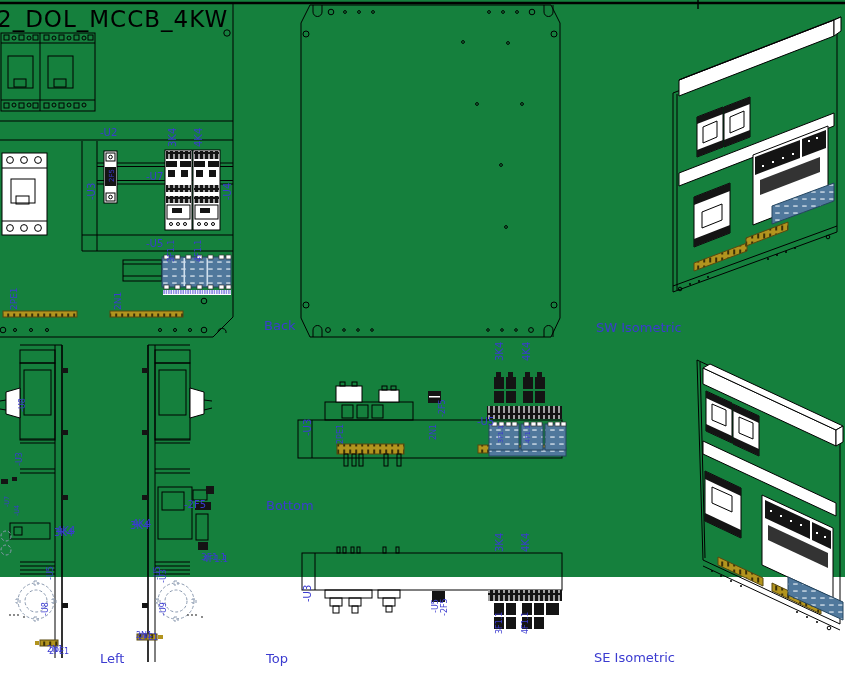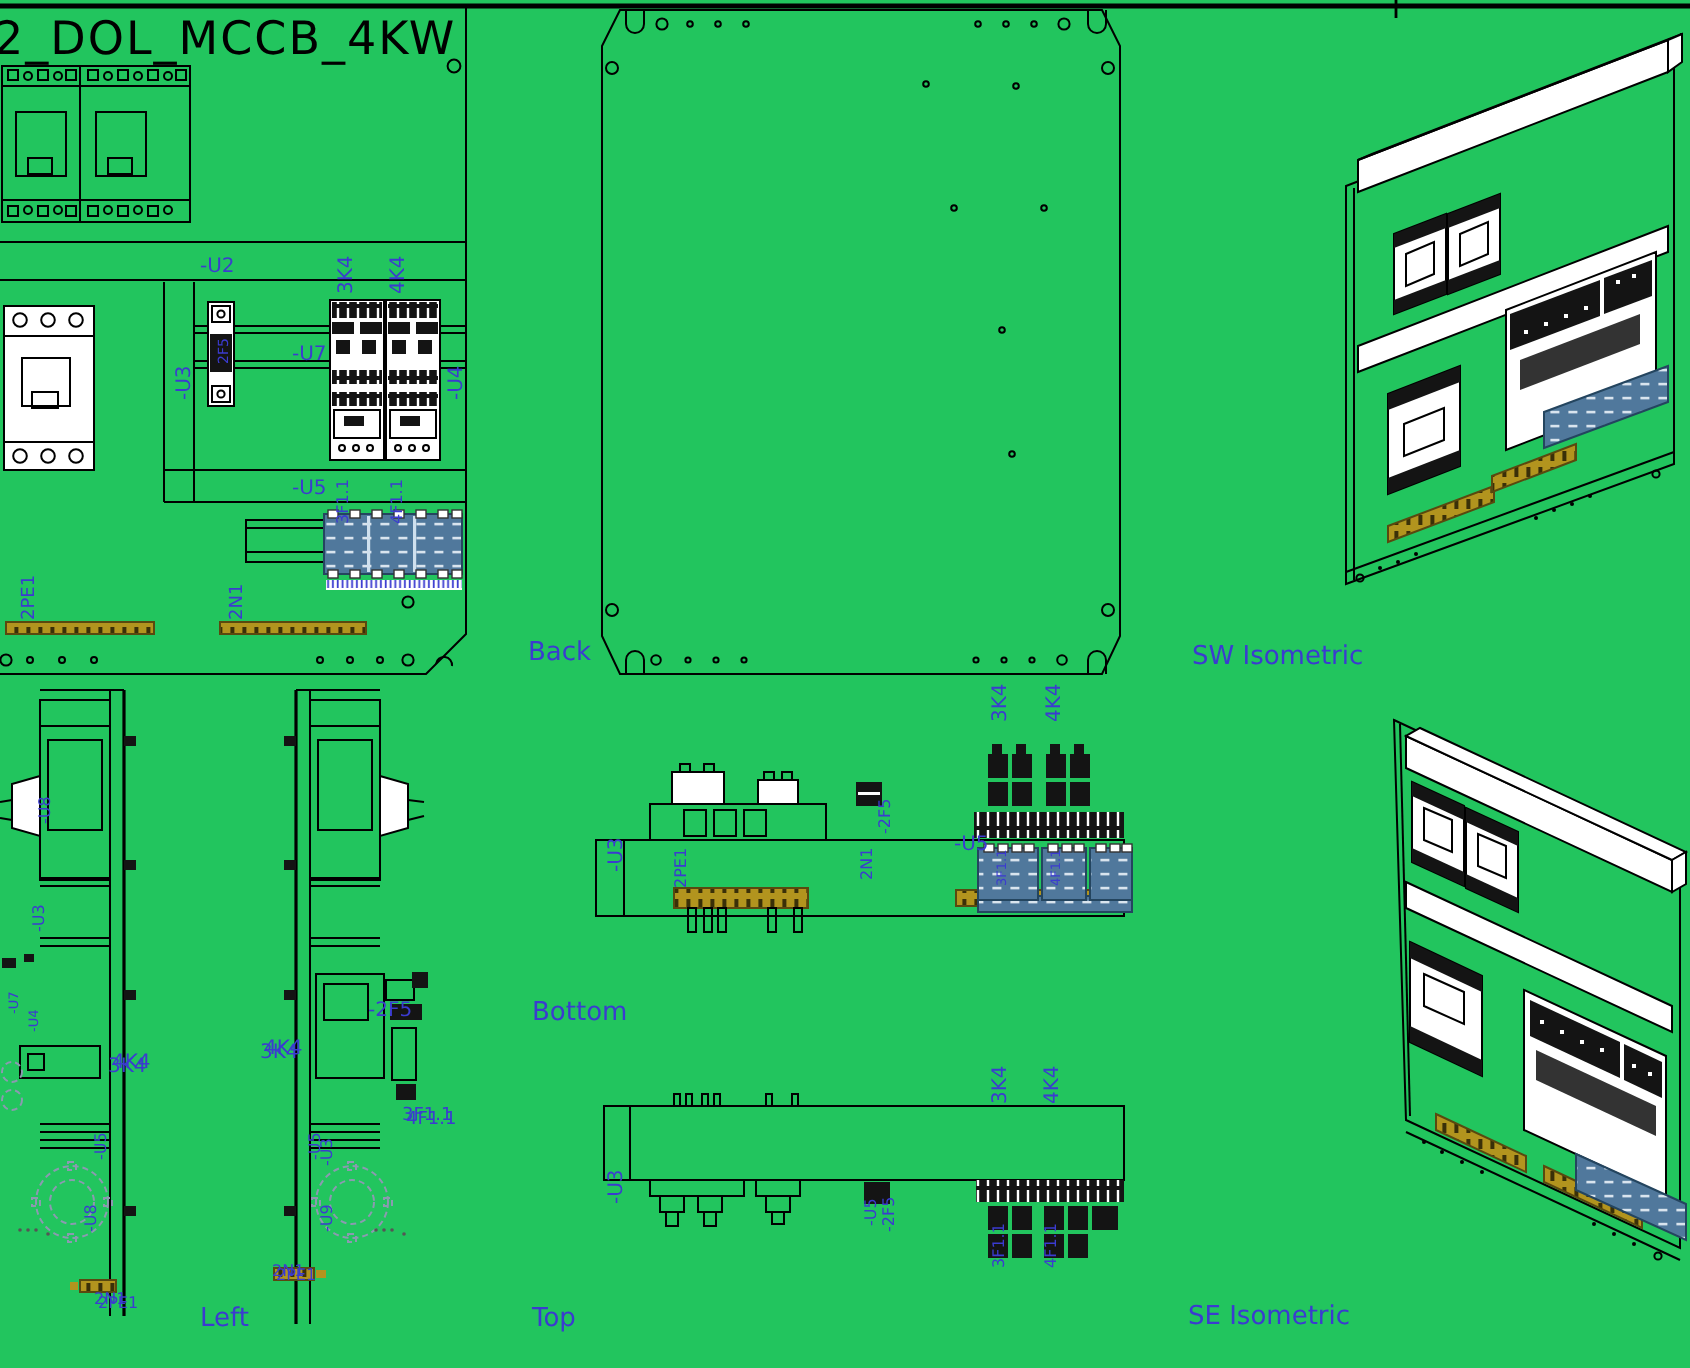--- a/index.html
+++ b/index.html
@@ -1,16 +1,16 @@
 <!DOCTYPE html>
 <html><head>
 <meta charset="utf-8">
 <style>
   html,body{margin:0;padding:0;background:#ffffff;width:845px;height:684px;overflow:hidden;}
-  .sheet{position:relative;width:845px;height:684px;background:#22c55e;font-family:"DejaVu Sans",sans-serif;}
+  .sheet{position:relative;width:845px;height:577px;background:#15803d;font-family:"DejaVu Sans",sans-serif;}
   svg{position:absolute;left:0;top:0;}
   svg text{font-family:"DejaVu Sans","Liberation Sans",sans-serif;}
   .ln{stroke:#000;fill:none;stroke-width:1;}
   .ln2{stroke:#000;fill:none;stroke-width:1.6;}
   .fillw{fill:#fff;stroke:#000;stroke-width:1;}
   .dark{fill:#141414;stroke:none;}
   .dark2{fill:#333;stroke:none;}
   .gear{stroke:#8b9ab0;fill:none;stroke-width:1;stroke-dasharray:3,2;}
   .title{font-size:23px;letter-spacing:1px;fill:#000;}
   .tb{font-size:13px;fill:#3b3bd0;}

